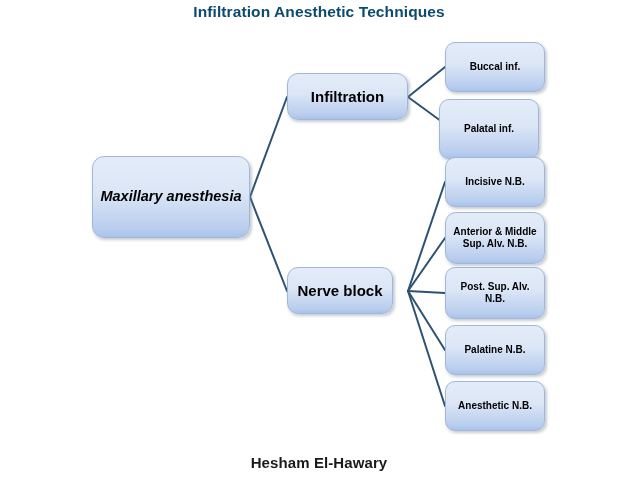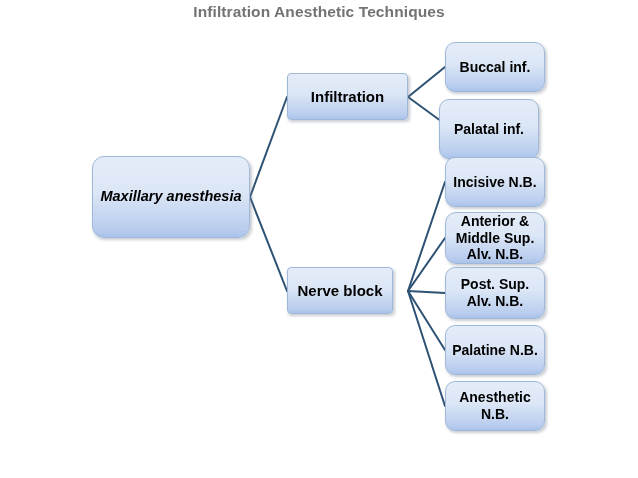--- a/index.html
+++ b/index.html
@@ -18,21 +18,21 @@
     overflow: hidden;
   }
   #title {
     position: absolute;
     top: 3px;
     left: 0;
     width: 638px;
     text-align: center;
     font-size: 15.5px;
     font-weight: bold;
-    color: #737373;
+    color: #0c4a6e;
     letter-spacing: 0.1px;
   }
   #footer {
     position: absolute;
     top: 454px;
     left: 0;
     width: 638px;
     text-align: center;
     font-size: 15px;
     font-weight: bold;
@@ -63,24 +63,24 @@
     padding: 2px 4px;
     z-index: 3;
   }
   .node.root {
     font-size: 14.5px;
     border-radius: 12px;
     font-style: italic;
   }
   .node.mid {
     font-size: 15px;
-    border-radius: 4px;
+    border-radius: 11px;
   }
   .node.leaf {
-    font-size: 14px;
+    font-size: 10px;
   }
 </style>
 </head>
 <body>
 
 <div id="canvas">
 
   <div id="title">Infiltration Anesthetic Techniques</div>
 
   <svg id="edges" viewBox="0 0 638 478" width="638" height="478" xmlns="http://www.w3.org/2000/svg">
@@ -108,14 +108,15 @@
   <div class="node leaf" style="left:445px; top:157px; width:100px; height:50px;">Incisive N.B.</div>
 
   <div class="node leaf" style="left:445px; top:212px; width:100px; height:52px;border-radius:11px;">Anterior &amp; Middle Sup. Alv. N.B.</div>
 
   <div class="node leaf" style="left:445px; top:267px; width:100px; height:52px;">Post. Sup. Alv. N.B.</div>
 
   <div class="node leaf" style="left:445px; top:325px; width:100px; height:50px;">Palatine N.B.</div>
 
   <div class="node leaf" style="left:445px; top:381px; width:100px; height:50px;">Anesthetic N.B.</div>
 
+  <div id="footer">Hesham El-Hawary</div>
 
 </div>
 
 </body></html>

